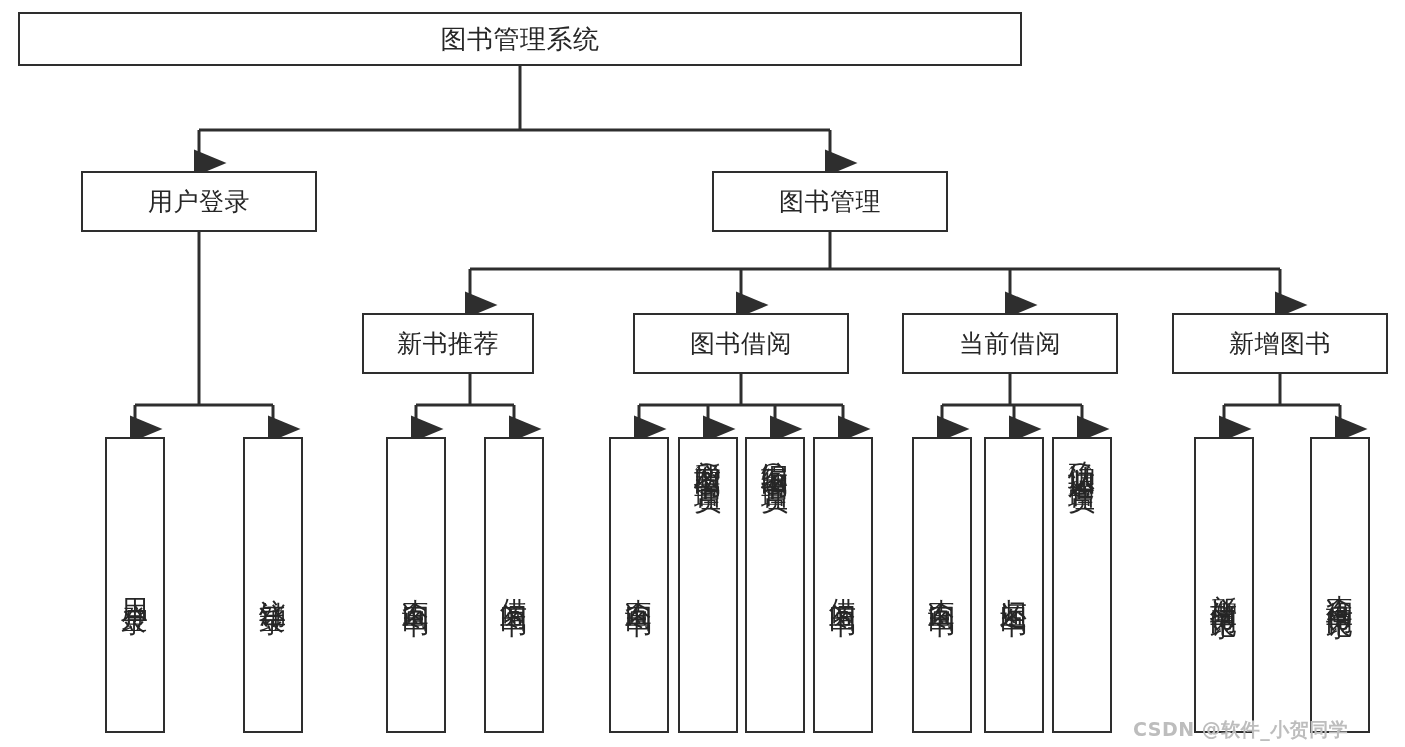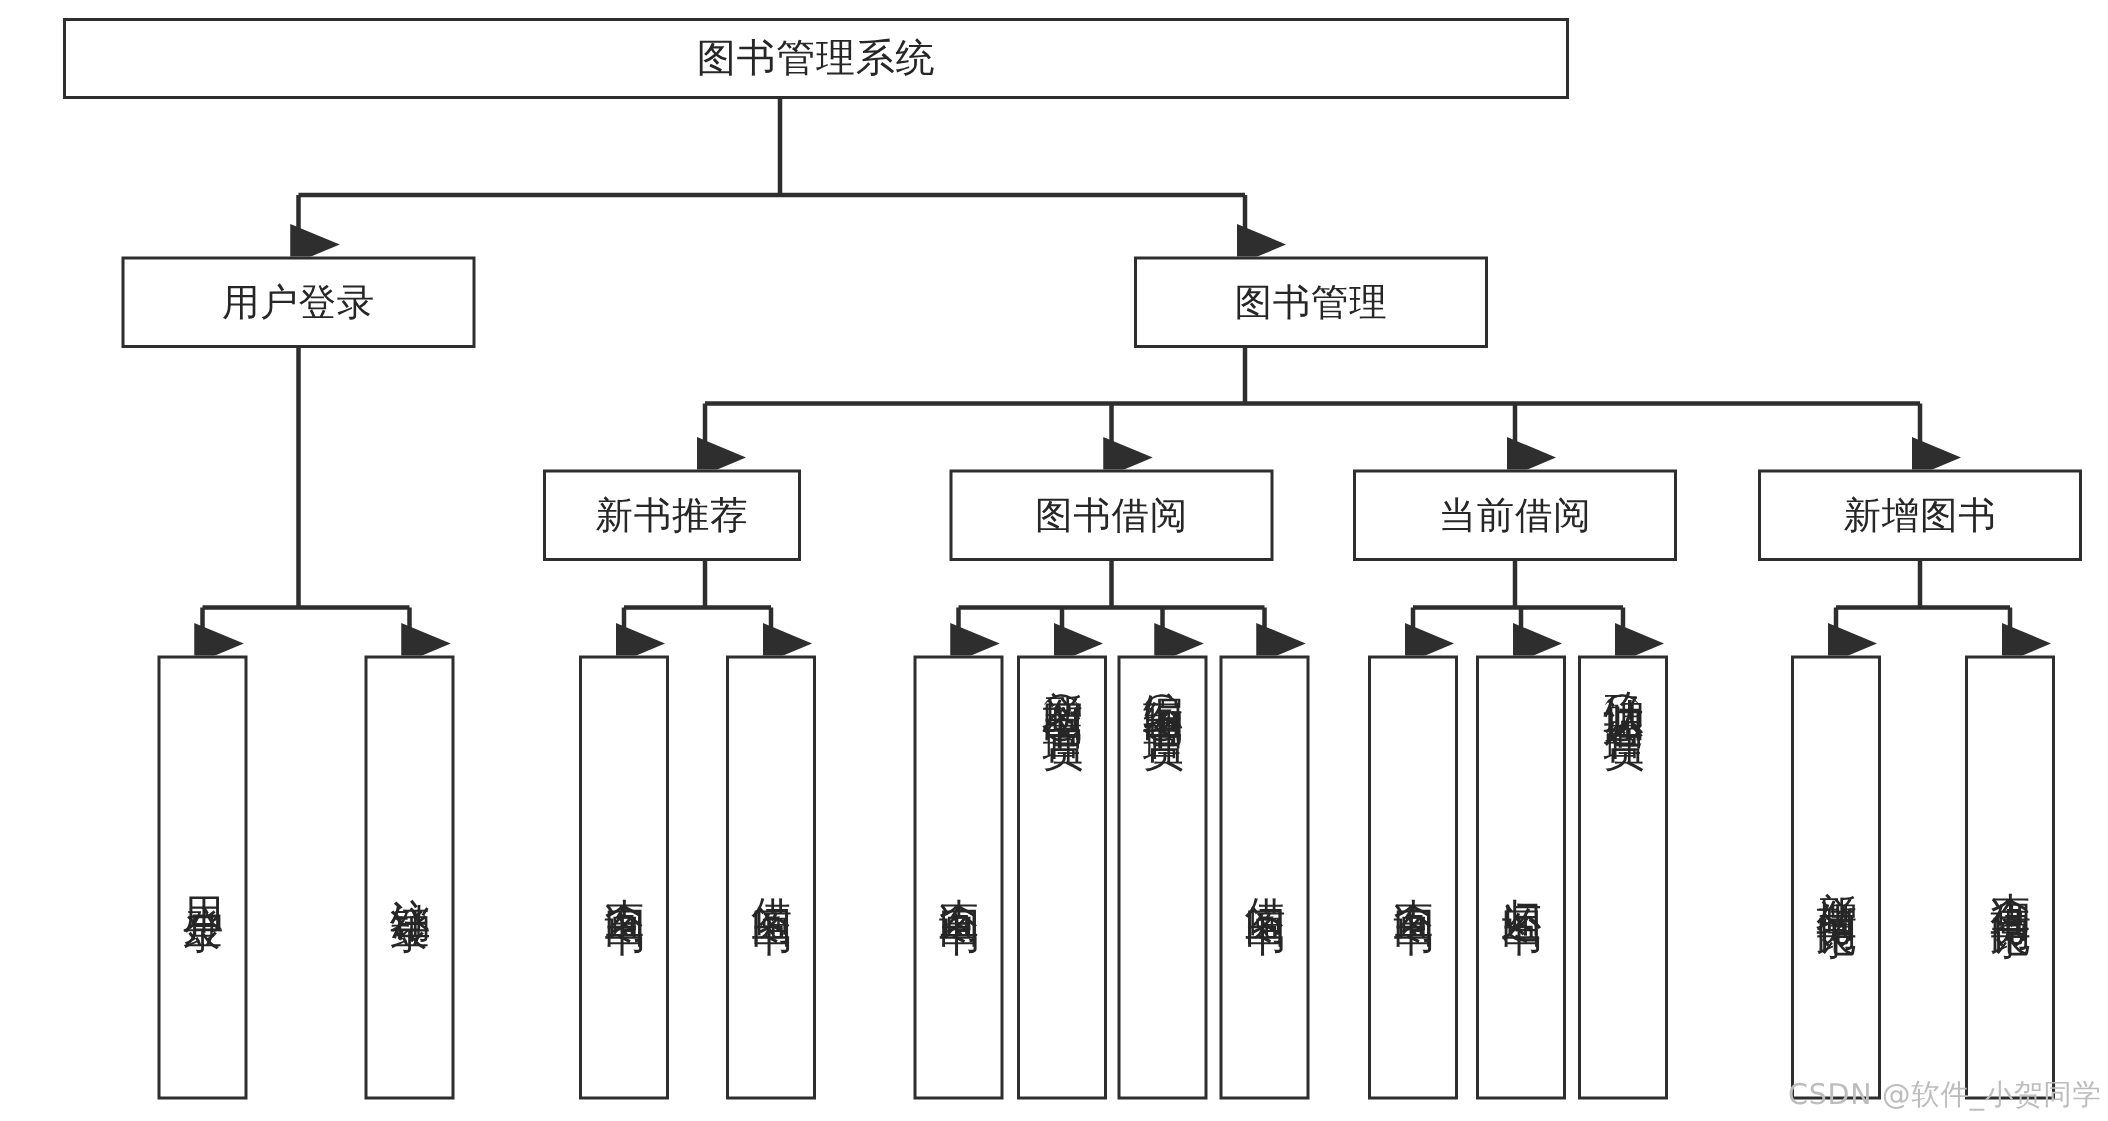--- a/index.html
+++ b/index.html
@@ -35,21 +35,20 @@
     color: #262626;
   }
   .node-h {
     font-size: 25px;
     line-height: 1.1;
     letter-spacing: 0.5px;
     white-space: nowrap;
   }
   .node-root {
     font-size: 26px;
-    margin-left: 24px;
   }
   .node-v {
     align-items: flex-start;
     justify-content: center;
     padding-top: 0px;
   }
   .vtext {
     writing-mode: vertical-rl;
     text-orientation: upright;
     font-size: 27px;
@@ -133,21 +132,21 @@
       <path d="M 1280 374 L 1280 405"></path>
       <path d="M 1224 405 L 1340 405"></path>
       <path d="M 1224 405 L 1224 429" marker-end="url(#arrow)"></path>
       <path d="M 1340 405 L 1340 429" marker-end="url(#arrow)"></path>
     </g>
   </svg>
 
   <div class="node node-h node-root" id="node-root" style="left: 18px; top: 12px; width: 1004px; height: 54px;">图书管理系统</div>
 
   <div class="node node-h" id="node-user-login" style="left: 81px; top: 171px; width: 236px; height: 61px;">用户登录</div>
-  <div class="node node-h" id="node-book-manage" style="left: 712px; top: 171px; width: 236px; height: 61px; margin-left: 44px;">图书管理</div>
+  <div class="node node-h" id="node-book-manage" style="left: 712px; top: 171px; width: 236px; height: 61px;">图书管理</div>
 
   <div class="node node-h" id="node-new-book-recommend" style="left: 362px; top: 313px; width: 172px; height: 61px;">新书推荐</div>
   <div class="node node-h" id="node-current-borrow" style="left: 902px; top: 313px; width: 216px; height: 61px;">当前借阅</div>
   <div class="node node-h" id="node-book-borrow" style="left: 633px; top: 313px; width: 216px; height: 61px;">图书借阅</div>
   <div class="node node-h" id="node-borrow-record" style="left: 1172px; top: 313px; width: 216px; height: 61px;">新增图书</div>
 
   <div id="leaf-layer">
       <div class="node node-v" style="left: 105px; top: 437px; width: 60px; height: 296px;">
         <span class="vtext centered">用户登录</span>
       </div>
@@ -182,15 +181,15 @@
         <span class="vtext">确认归还（管理员）</span>
       </div>
       <div class="node node-v" style="left: 1194px; top: 437px; width: 60px; height: 296px;">
         <span class="vtext centered">新增借阅记录</span>
       </div>
       <div class="node node-v" style="left: 1310px; top: 437px; width: 60px; height: 296px;">
         <span class="vtext centered">查询借阅记录</span>
       </div>
     </div>
 
-  <div class="watermark" id="watermark" style="left: 1192px; top: 717px;">CSDN @软件_小贺同学</div>
+  <div class="watermark" id="watermark" style="left: 1133px; top: 717px; font-weight: bold;">CSDN @软件_小贺同学</div>
 
 </div>
 
 </body></html>

